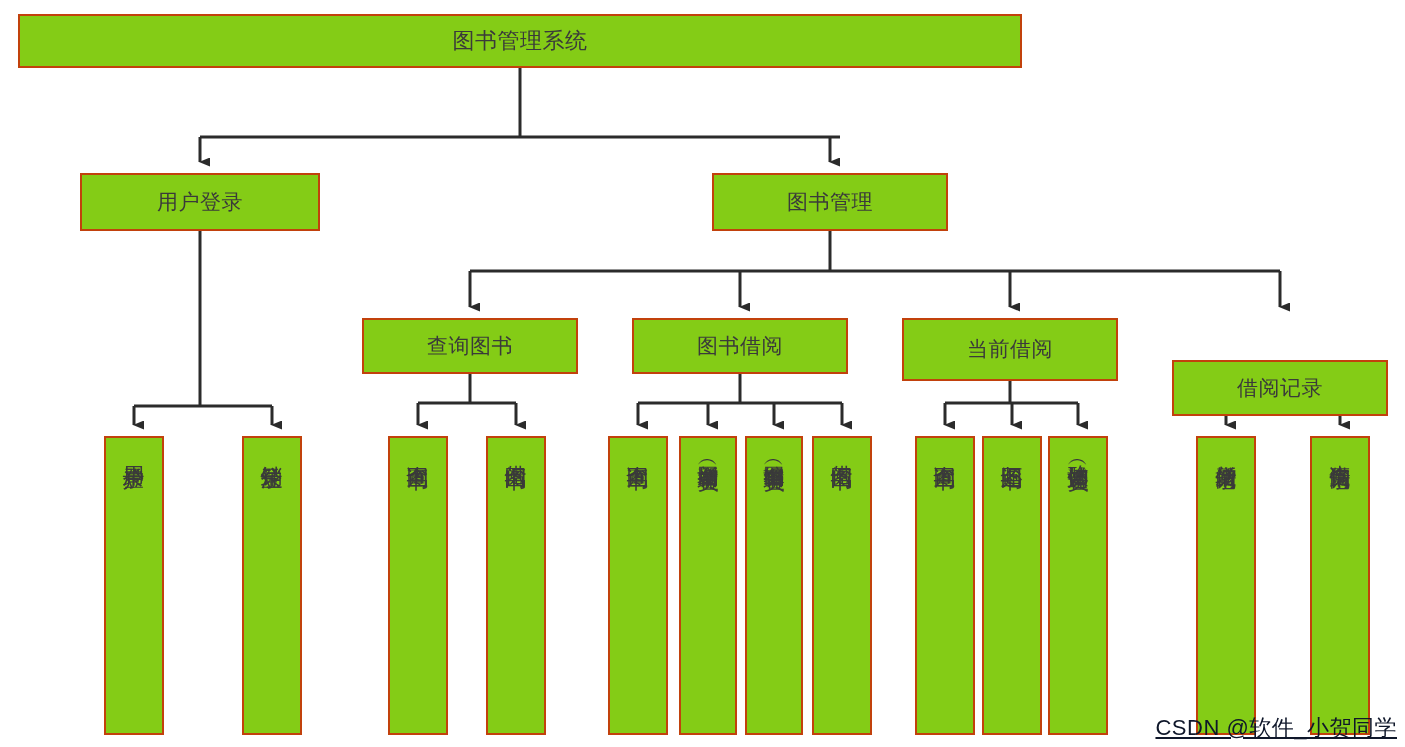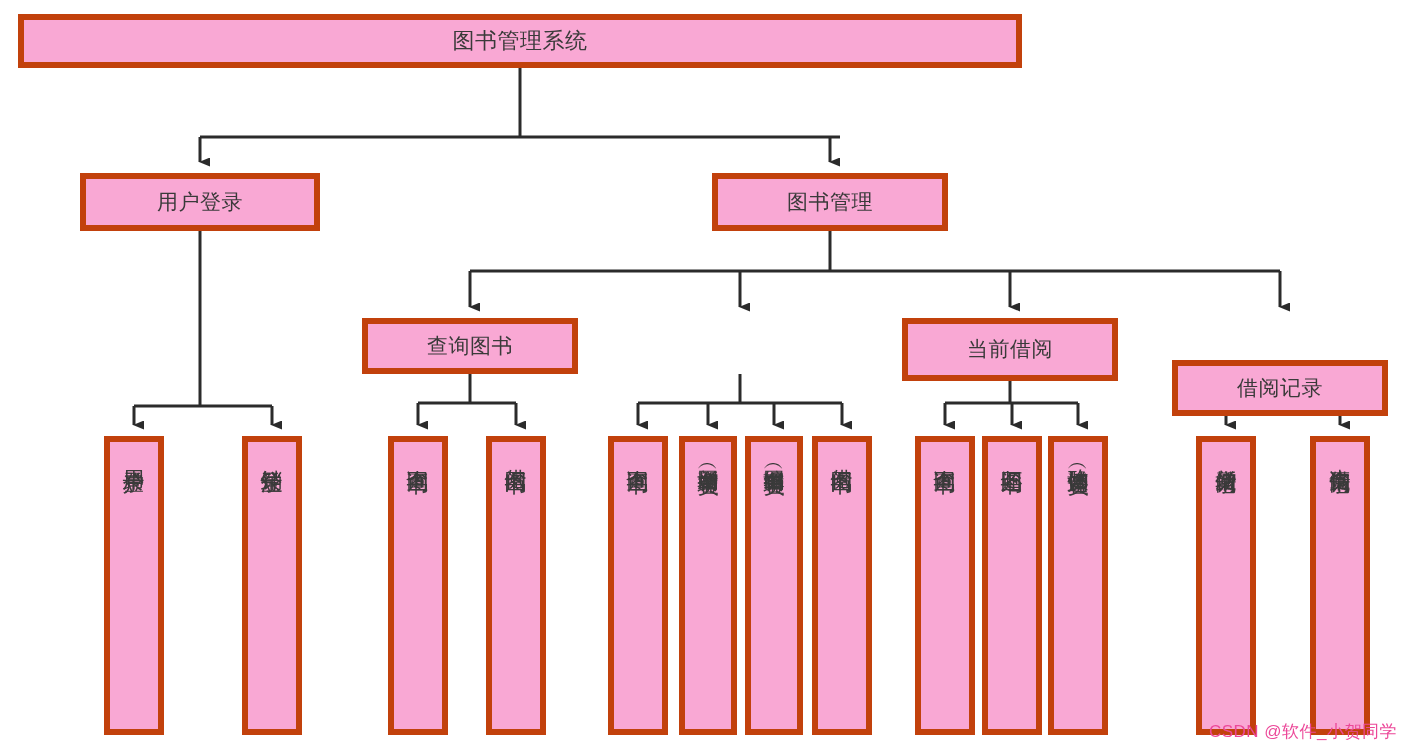--- a/index.html
+++ b/index.html
@@ -21,22 +21,22 @@
     position: absolute;
     left: 0;
     top: 0;
     width: 1405px;
     height: 747px;
     pointer-events: none;
   }
   .node {
     position: absolute;
     box-sizing: border-box;
-    background: #f9a8d4;
-    border: 6px solid #c2410c;
+    background: #84cc16;
+    border: 2px solid #c2410c;
     display: flex;
     align-items: center;
     justify-content: center;
     color: #3a3a3a;
     line-height: 1.18;
     z-index: 2;
   }
   .node .label {
     display: block;
     text-align: center;
@@ -62,25 +62,26 @@
     letter-spacing: 1px;
     white-space: nowrap;
   }
   .node.vertical.tall-text .label {
     font-size: 21px;
   }
   #watermark {
     position: absolute;
     right: 8px;
     bottom: 4px;
-    font-size: 17px;
-    color: #ec4899;
+    font-size: 22px;
+    color: #0f172a;
     letter-spacing: 0.5px;
     z-index: 5;
     user-select: none;
+    text-decoration: underline;
   }
 </style>
 </head>
 <body>
 
 <div id="diagram-root">
 
   <svg id="edges-layer" width="1405" height="747" viewBox="0 0 1405 747" xmlns="http://www.w3.org/2000/svg">
     <defs>
       <marker id="arrowhead" markerWidth="9" markerHeight="11" refX="4.5" refY="10" orient="auto" markerUnits="userSpaceOnUse">
@@ -156,20 +157,23 @@
   <div class="node horizontal" style="left:80px;top:173px;width:240px;height:58px;">
     <span class="label">用户登录</span>
   </div>
   <div class="node horizontal" style="left:712px;top:173px;width:236px;height:58px;justify-content:center;">
     <span class="label">图书管理</span>
   </div>
 
   <div class="node horizontal" style="left:362px;top:318px;width:216px;height:56px;">
     <span class="label">查询图书</span>
   </div>
+  <div class="node horizontal" style="left:632px;top:318px;width:216px;height:56px;">
+    <span class="label">图书借阅</span>
+  </div>
   <div class="node horizontal" style="left:902px;top:318px;width:216px;height:63px;">
     <span class="label">当前借阅</span>
   </div>
   <div class="node horizontal" style="left:1172px;top:318px;width:216px;height:56px;margin-top:42px;">
     <span class="label">借阅记录</span>
   </div>
 
   <div class="node vertical" style="left:104px;top:436px;width:60px;height:299px;">
     <span class="label">用户登录</span>
   </div>

